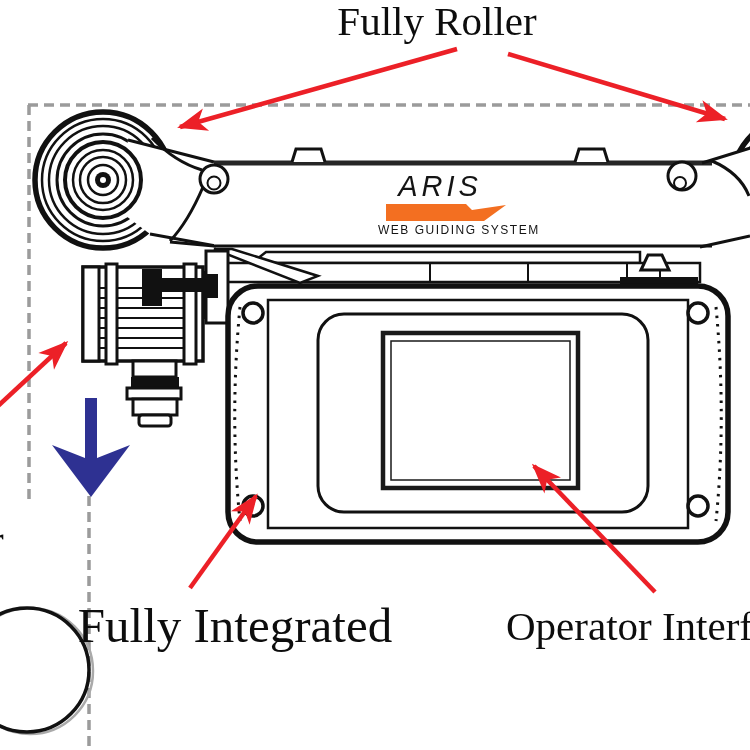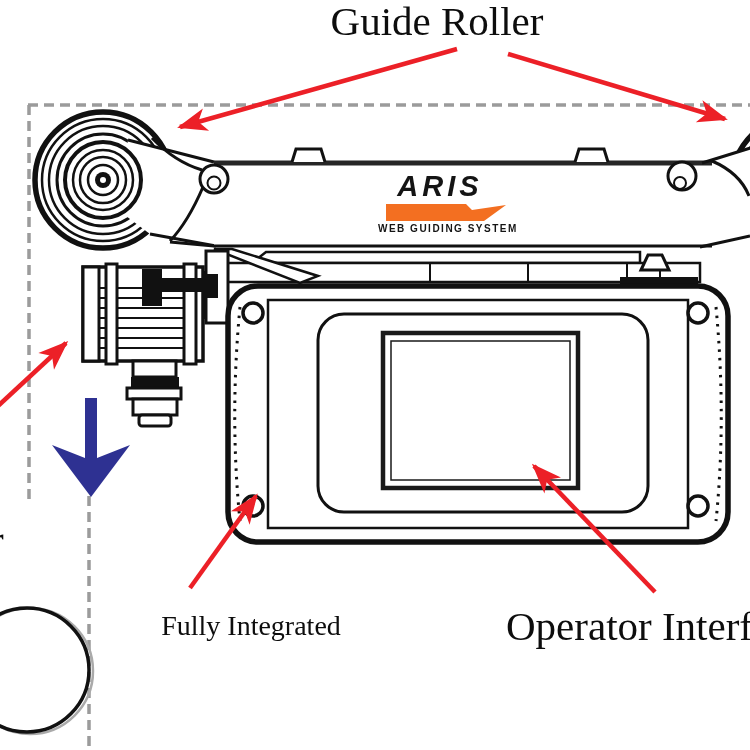--- a/index.html
+++ b/index.html
@@ -2,28 +2,28 @@
 <html><head>
 <meta charset="utf-8">
 <style>
   html,body{margin:0;padding:0;background:#fff;}
   body{width:750px;height:750px;overflow:hidden;}
   .stage{position:relative;width:750px;height:750px;background:#fff;
          font-family:"Liberation Serif","DejaVu Serif",serif;}
   .stage svg{position:absolute;left:0;top:0;}
   .lbl{position:absolute;color:#0d0d0d;z-index:2;}
   .lbl-guide{left:323px;top:0;width:228px;text-align:center;font-size:41px;line-height:1.05;}
-  .lbl-ctrl{left:46px;top:604px;width:410px;text-align:center;font-size:28px;line-height:44px;}
+  .lbl-ctrl{left:30px;top:604px;width:410px;text-align:center;font-size:49px;line-height:44px;}
   .lbl-op{left:506px;top:604px;font-size:41px;line-height:44px;white-space:nowrap;}
   .lbl-frag{left:-10px;top:518px;font-size:41px;line-height:44px;}
   .logo{position:absolute;left:384px;top:172px;width:112px;text-align:center;z-index:2;color:#141414;}
-  .logo-name{font-family:"Liberation Sans",sans-serif;font-style:italic;font-weight:700;
+  .logo-name{font-family:"Liberation Sans",sans-serif;font-style:italic;font-weight:400;
              font-size:29px;letter-spacing:4px;line-height:1;}
   .logo-tag{position:absolute;left:-6px;right:-6px;top:51px;font-family:"Liberation Sans",sans-serif;
-            font-weight:700;font-size:10px;letter-spacing:1.5px;white-space:nowrap;}
+            font-weight:400;font-size:12px;letter-spacing:1.5px;white-space:nowrap;}
 </style>
 </head>
 <body>
 
 <div class="stage">
 
 <svg width="750" height="750" viewBox="0 0 750 750">
   <defs>
     <marker id="rh" viewBox="0 0 34 26" markerWidth="34" markerHeight="26" refX="30" refY="13" orient="auto" markerUnits="userSpaceOnUse">
       <path d="M33,13 L3,1.5 L11,13 L3,24.5 Z" fill="#EC2027"></path>
@@ -142,21 +142,21 @@
   <g stroke="#EC2027" stroke-width="4.5">
     <line x1="457" y1="49" x2="180" y2="127" marker-end="url(#rh)" stroke="#EC2027"></line>
     <line x1="508" y1="54" x2="725" y2="119" marker-end="url(#rh)" stroke="#EC2027"></line>
     <line x1="-15" y1="418" x2="66" y2="343" marker-end="url(#rh)" stroke="#EC2027"></line>
     <line x1="190" y1="588" x2="256" y2="496" marker-end="url(#rh)" stroke="#EC2027"></line>
     <line x1="655" y1="592" x2="534" y2="466" marker-end="url(#rh)" stroke="#EC2027"></line>
   </g>
   <path d="M85,398 H97 V458 L130,445 L91,497 L52,445 L85,458 Z" fill="#2E3192" stroke="none"></path>
 </svg>
 
-<div class="lbl lbl-guide">Guide Roller</div>
+<div class="lbl lbl-guide">Fully Roller</div>
 
 <div class="lbl lbl-ctrl">
   <div>Fully Integrated</div>
 </div>
 
 <div class="lbl lbl-op">Operator Interface</div>
 
 <div class="lbl lbl-frag">r</div>
 
 <div class="logo">

